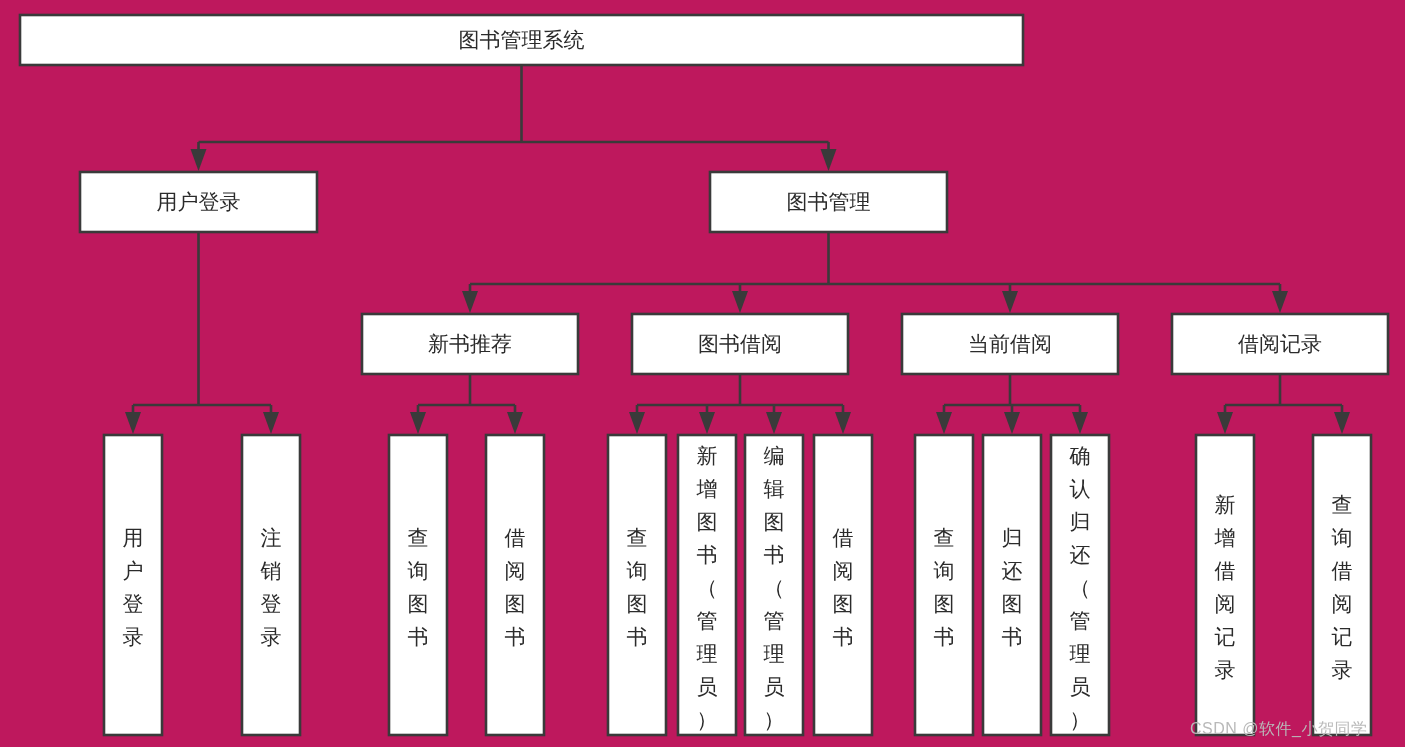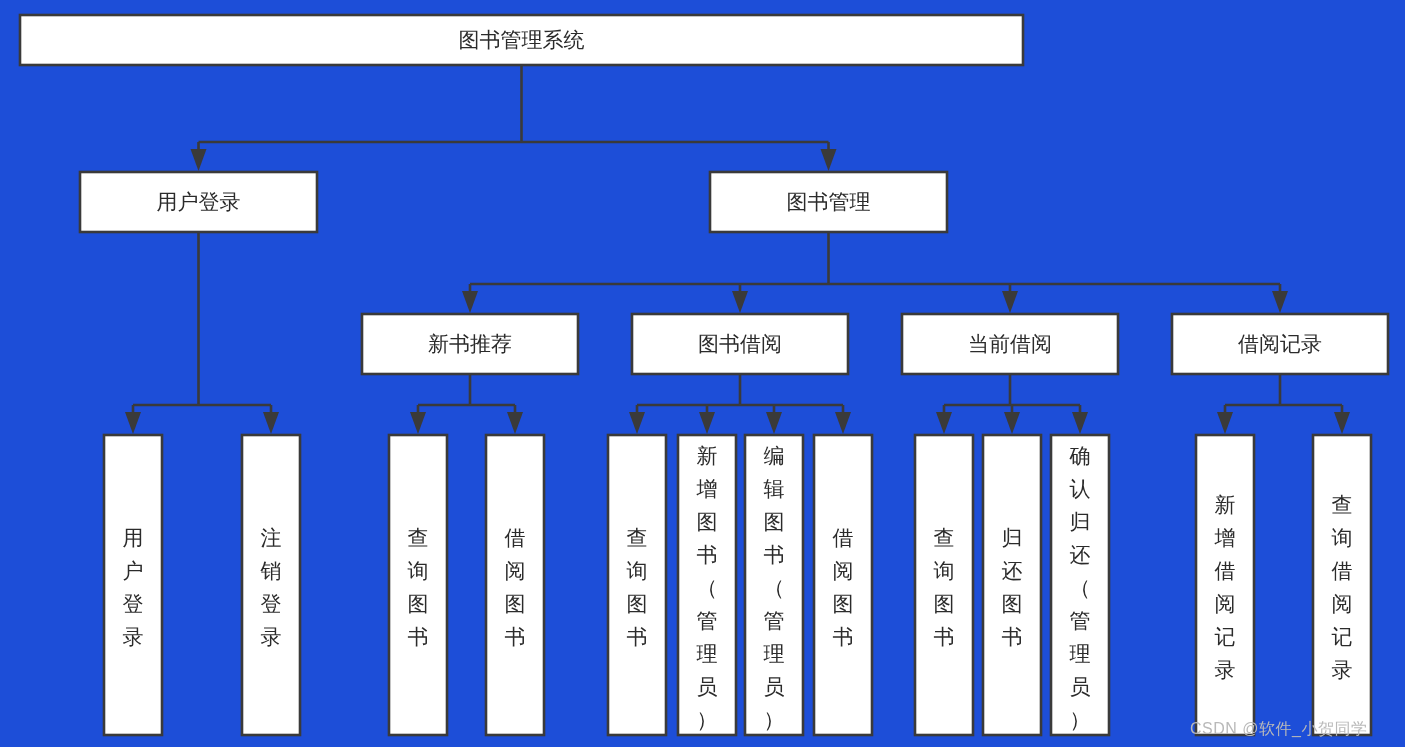--- a/index.html
+++ b/index.html
@@ -1,20 +1,20 @@
 <!DOCTYPE html>
 <html><head>
 <meta charset="utf-8">
 <style>
   html,body{margin:0;padding:0;background:#ffffff;}
   body{
     font-family:"Liberation Sans","DejaVu Sans",sans-serif;
     width:1405px;height:747px;overflow:hidden;position:relative;
   }
-  #diagram-root{position:relative;width:1405px;height:747px;background:#1d4ed8;}
+  #diagram-root{position:relative;width:1405px;height:747px;background:#be185d;}
   svg#flow{position:absolute;left:0;top:0;width:1405px;height:747px;display:block;}
   .node-rect{fill:#ffffff;stroke:#3a3a3a;stroke-width:2.6;}
   .connector{stroke:#3a3a3a;stroke-width:2.6;fill:none;stroke-linecap:butt;}
   .arrow-head{fill:#3a3a3a;stroke:none;}
   .node-label{
     font-family:"Liberation Sans","DejaVu Sans",sans-serif;
     fill:#2b2b2b;font-size:21px;text-anchor:middle;dominant-baseline:middle;
   }
   .node-label-vert{
     font-family:"Liberation Sans","DejaVu Sans",sans-serif;

